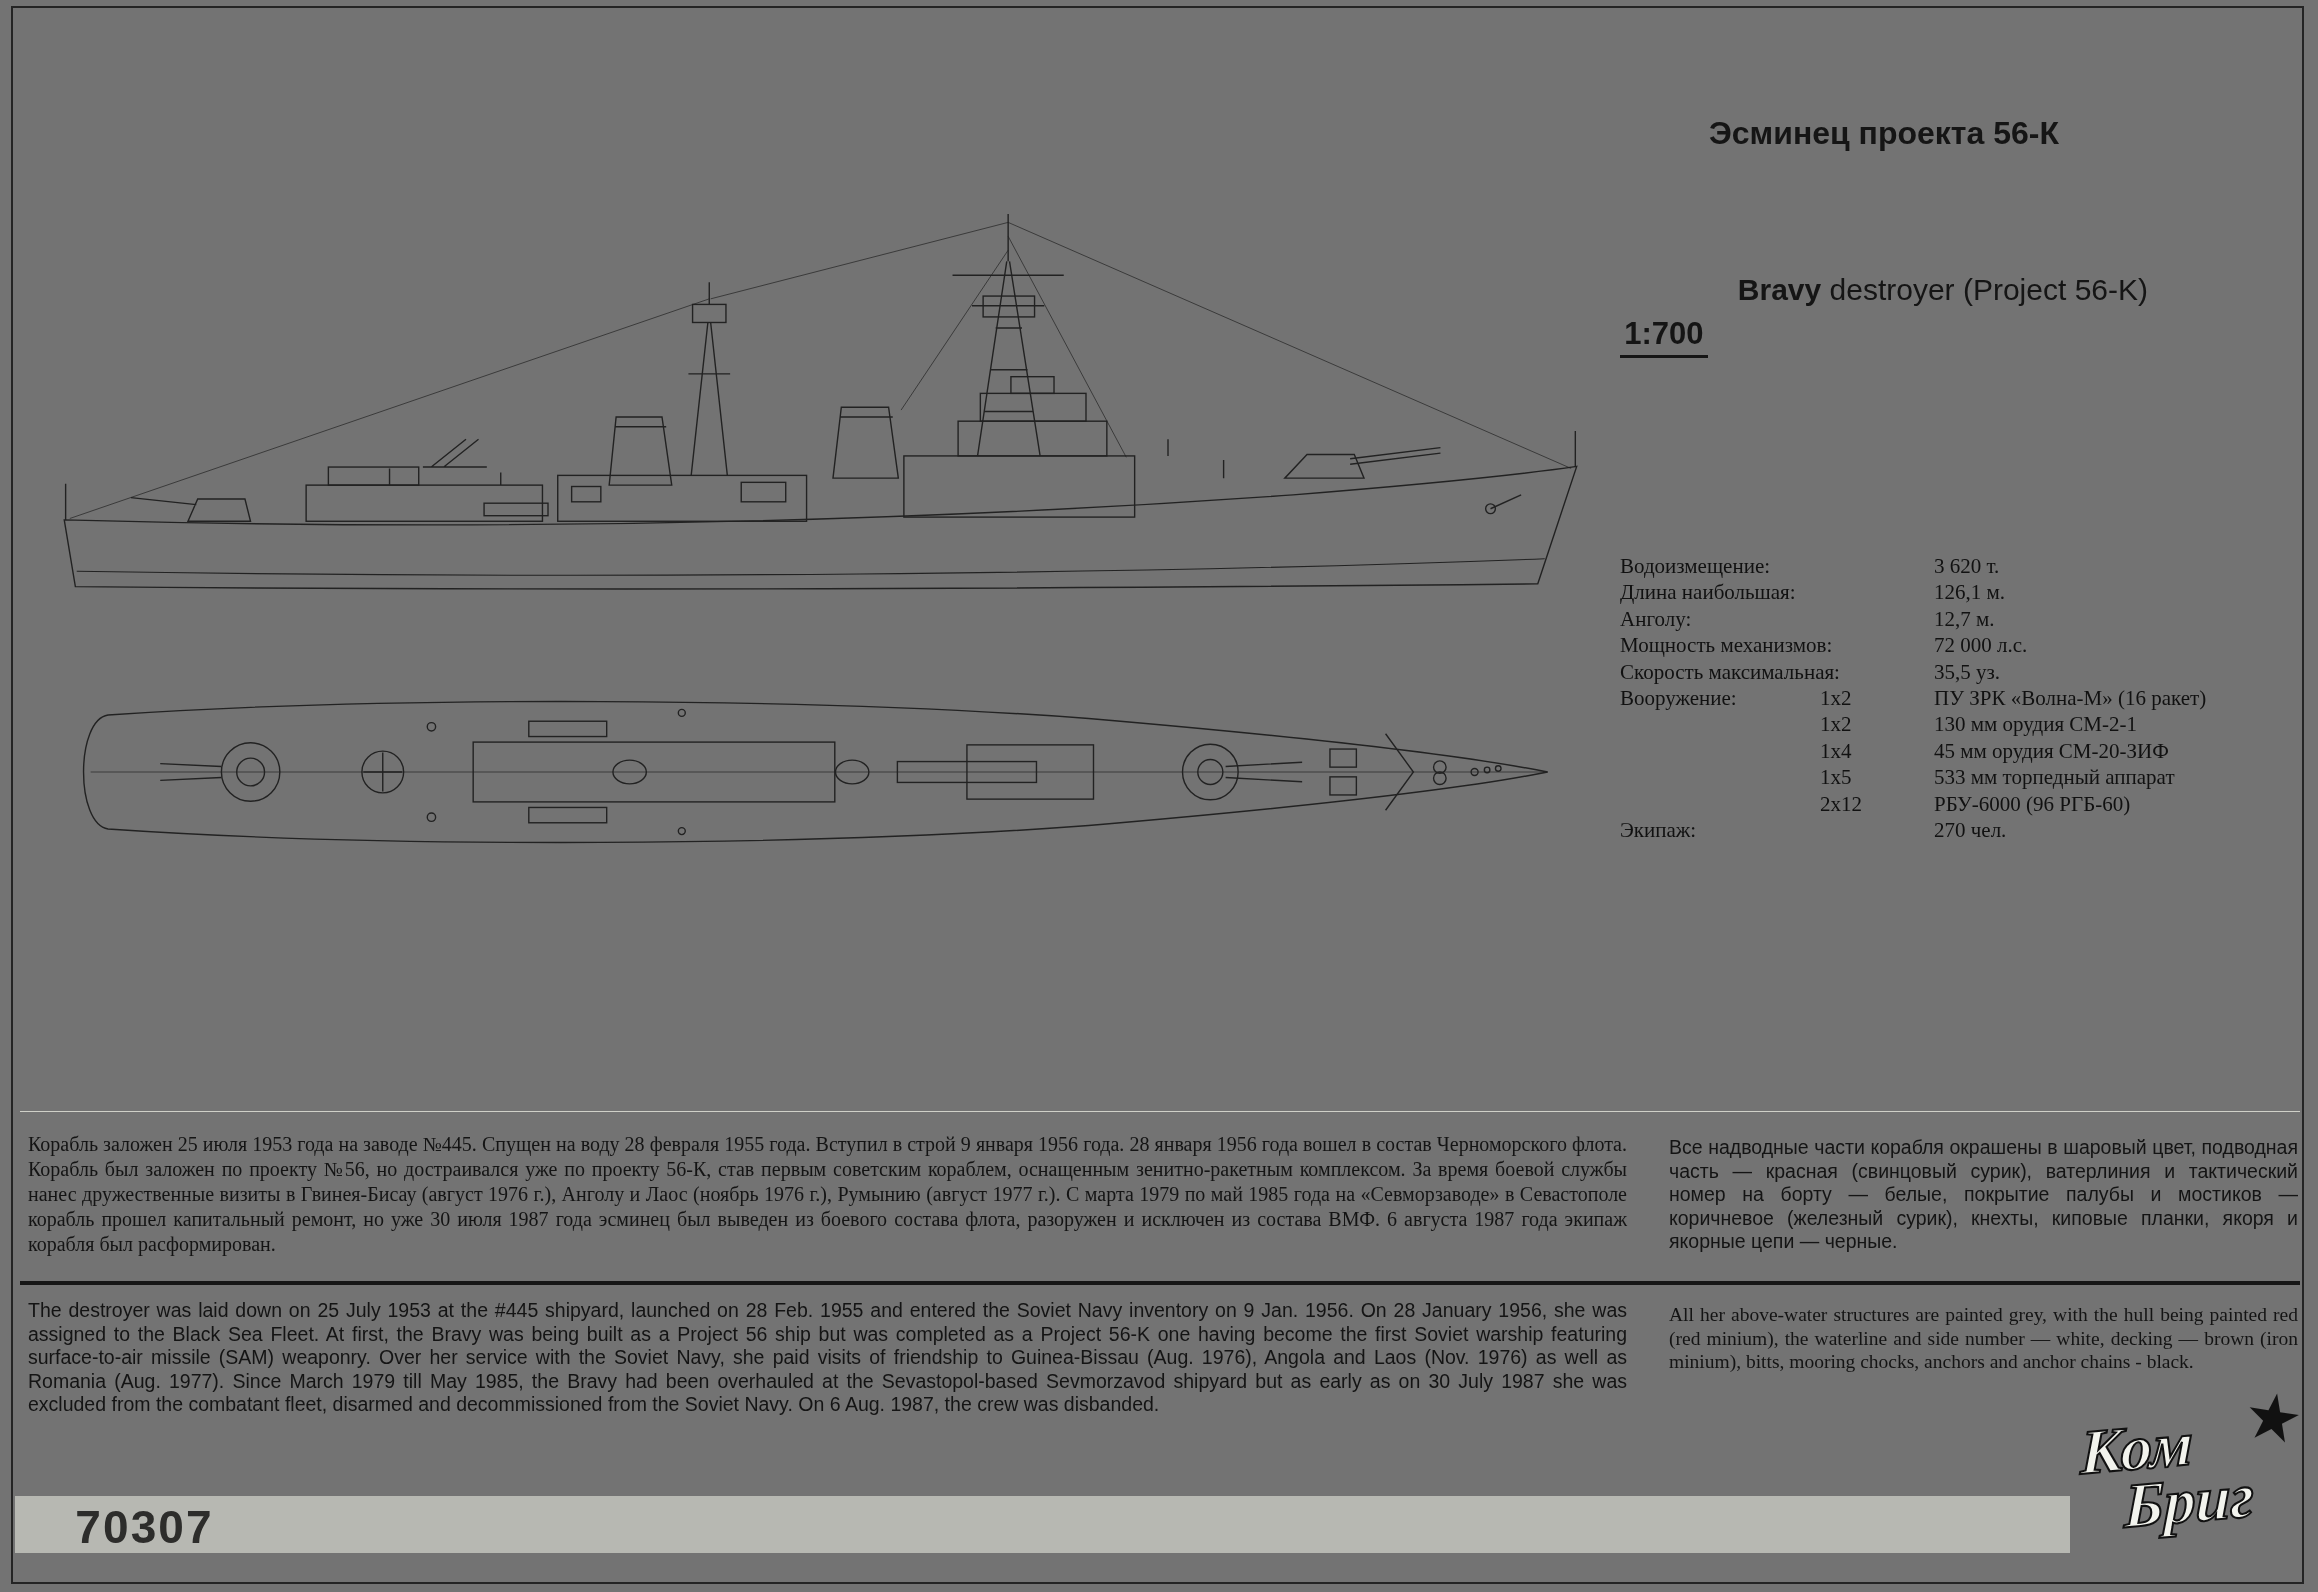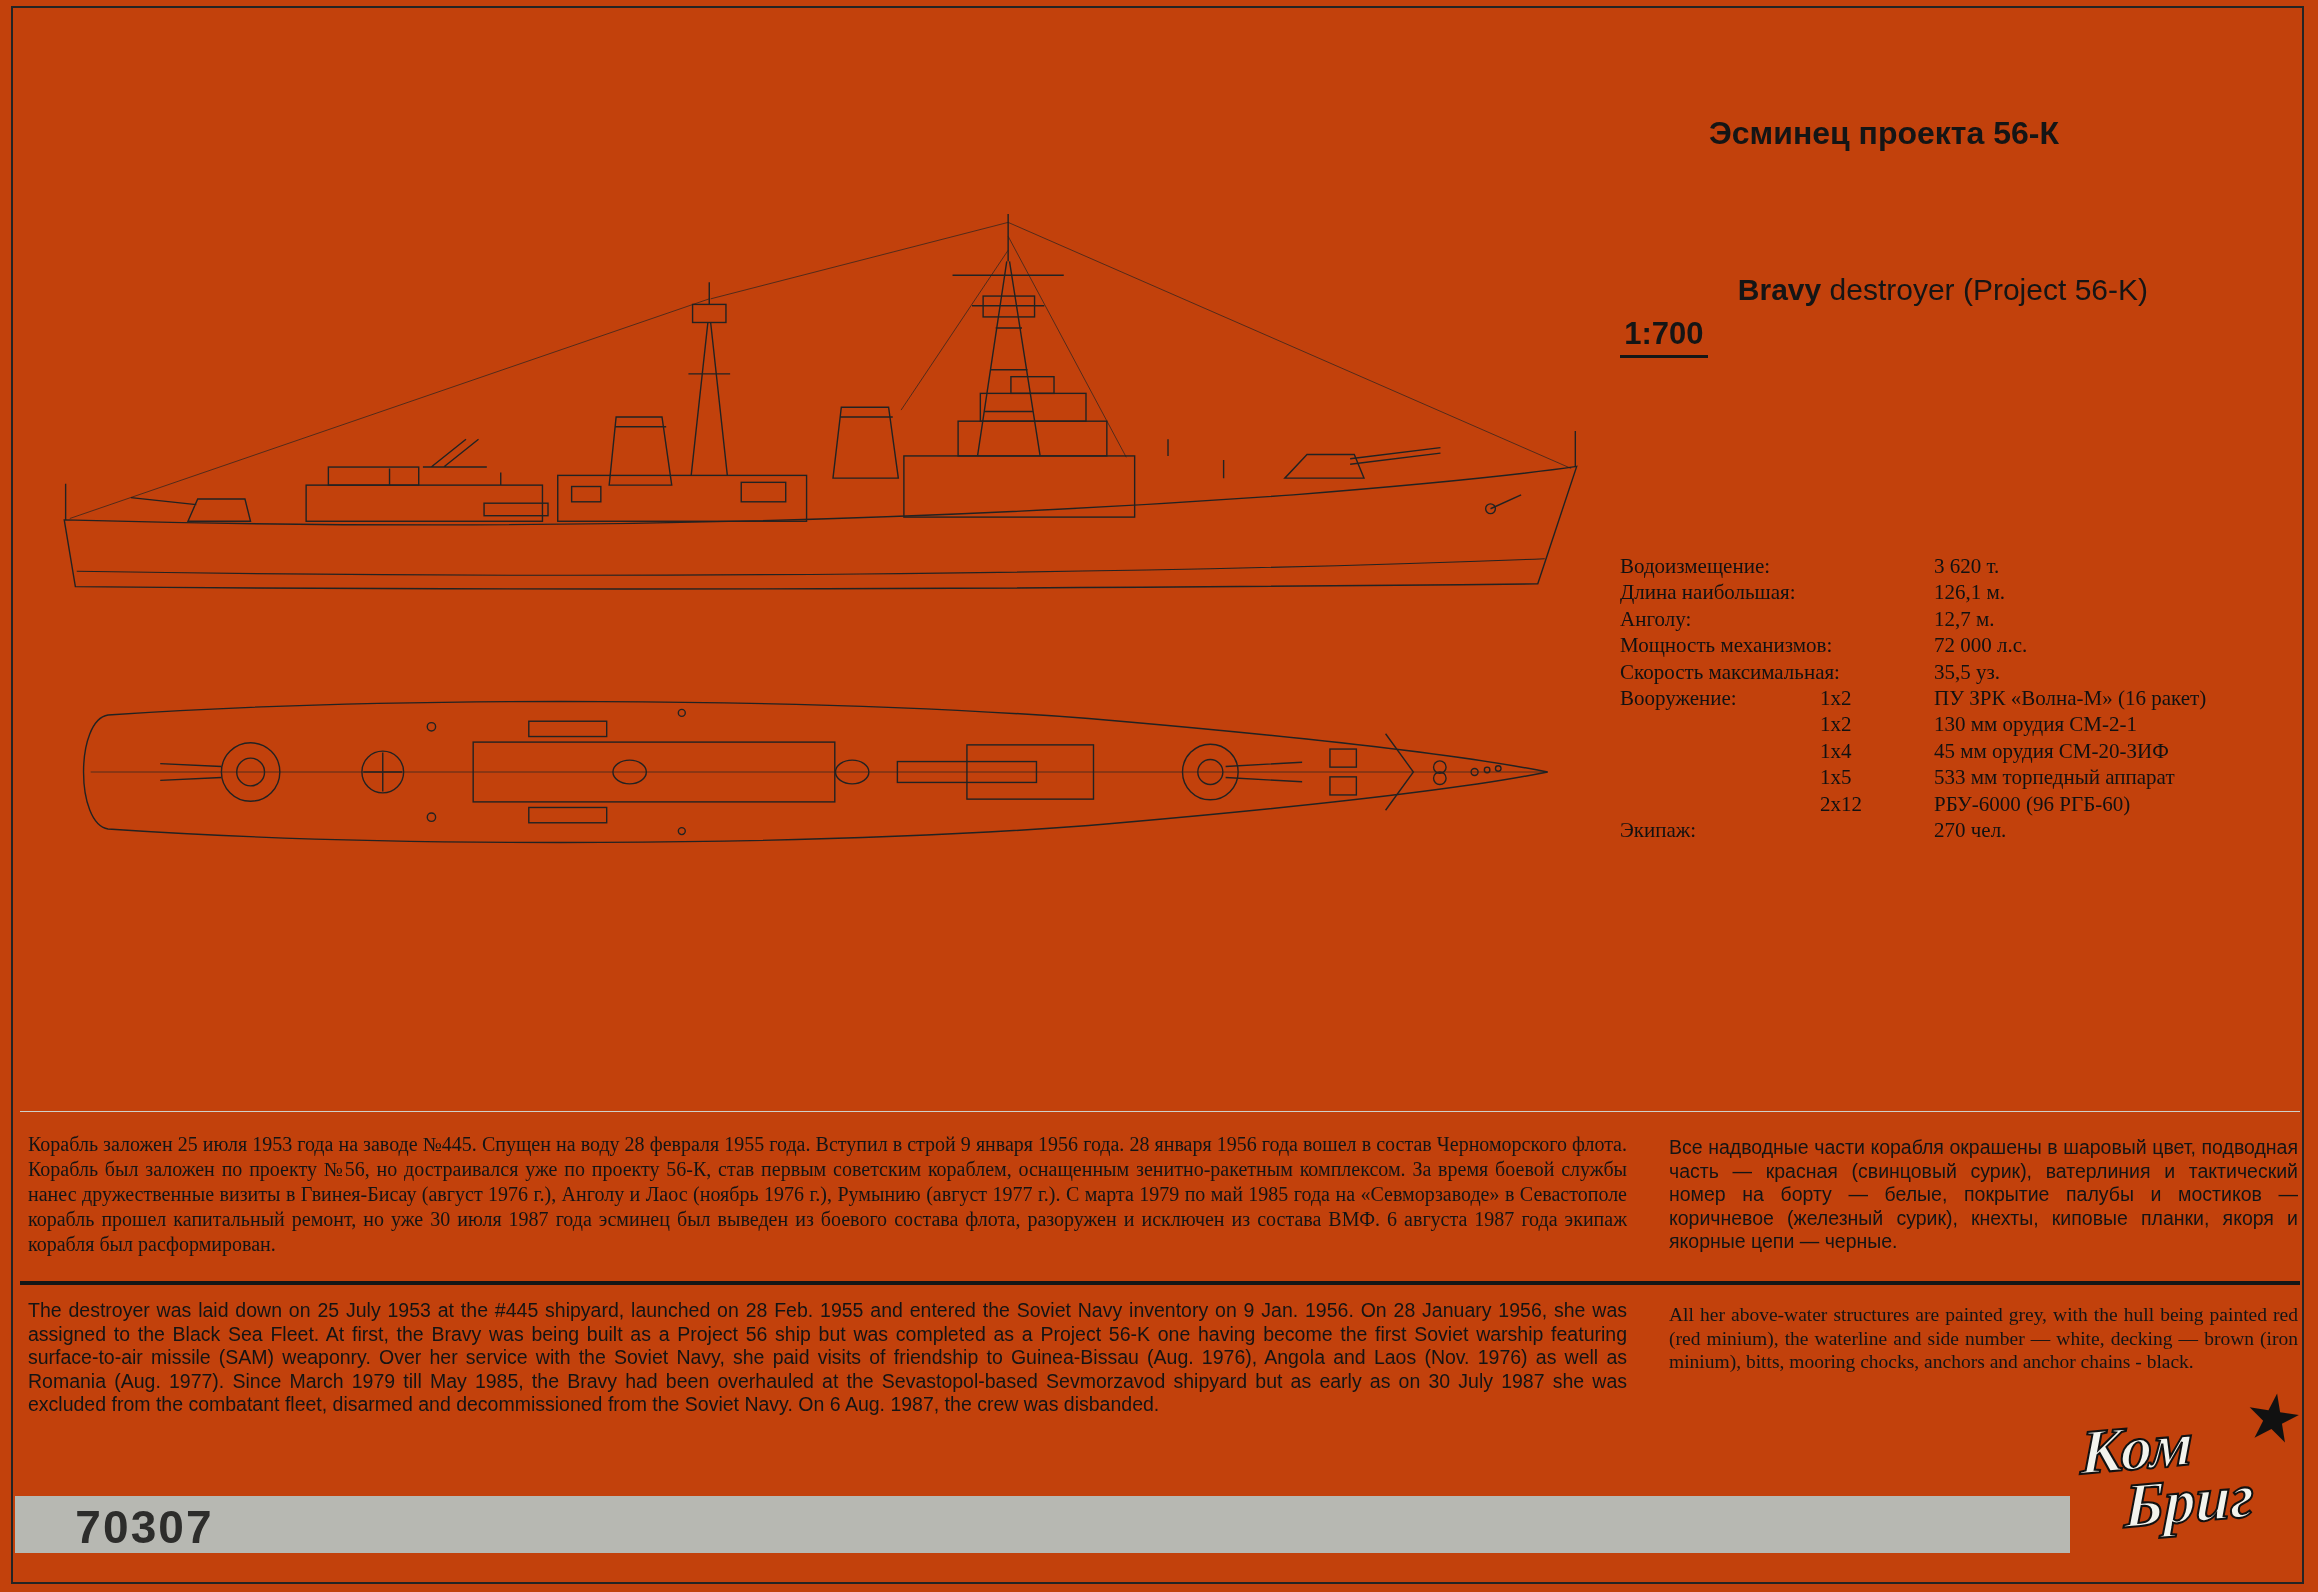--- a/index.html
+++ b/index.html
@@ -1,16 +1,16 @@
 <!DOCTYPE html>
 <html style="font-size:11px"><head>
 <meta charset="utf-8">
 <style>
   html,body{margin:0;padding:0;background:#8f908c;}
-  .page{position:relative;width:2319px;height:1593px;background:#c2410c;overflow:hidden;
+  .page{position:relative;width:2319px;height:1593px;background:#737373;overflow:hidden;
         font-family:"Liberation Sans",sans-serif;color:#151515;}
   .frame{position:absolute;left:11px;top:5.6px;width:2293px;height:1578px;
          border:2.1px solid #242424;box-sizing:border-box;}
 
   
   .hdr-sub{position:absolute;left:1620px;top:115px;width:528px;text-align:center;
            font-size:32px;font-weight:bold;font-family:"Liberation Sans",sans-serif;}
   .hdr-title{position:absolute;left:1620px;top:142px;width:612px;text-align:center;
              font-size:106px;line-height:111px;font-weight:bold;letter-spacing:7px;
              color:#ecede7;-webkit-text-stroke:3.5px #161616;font-family:"Liberation Sans",sans-serif;}

